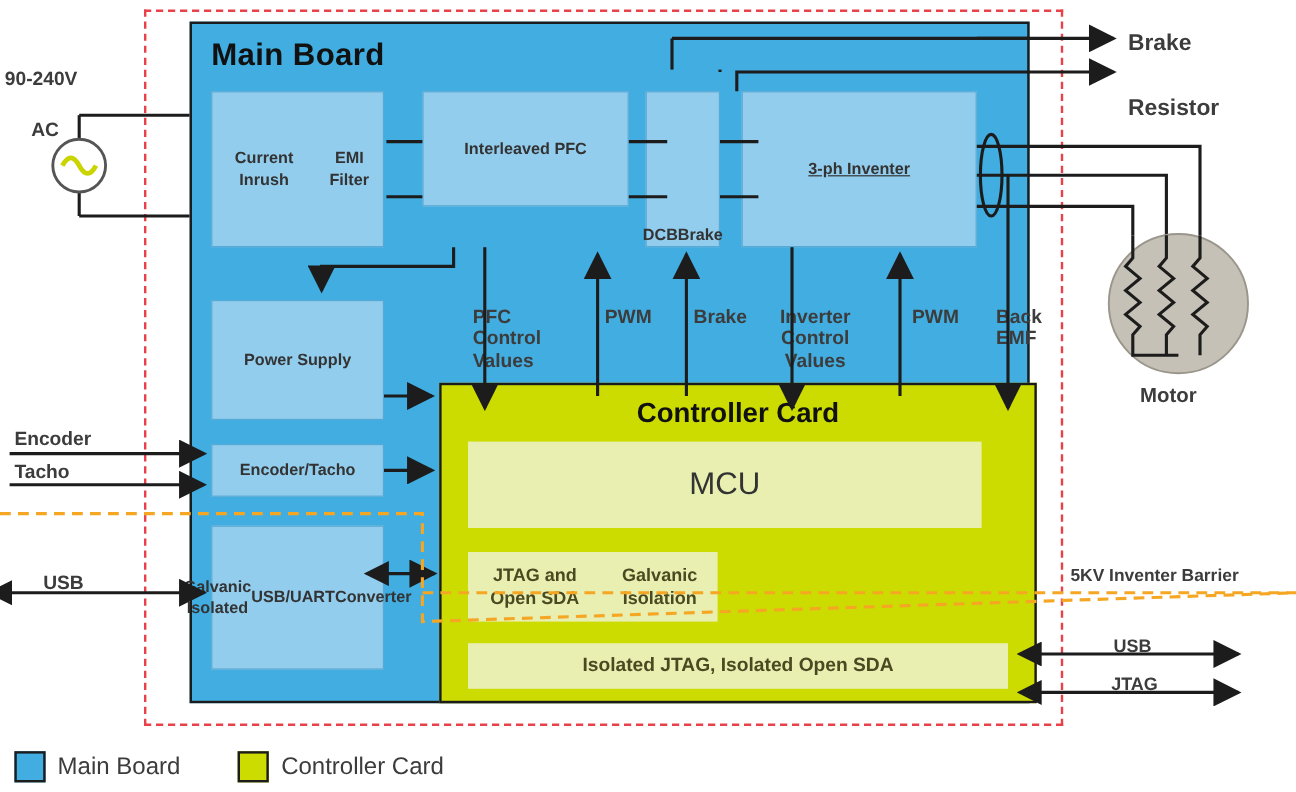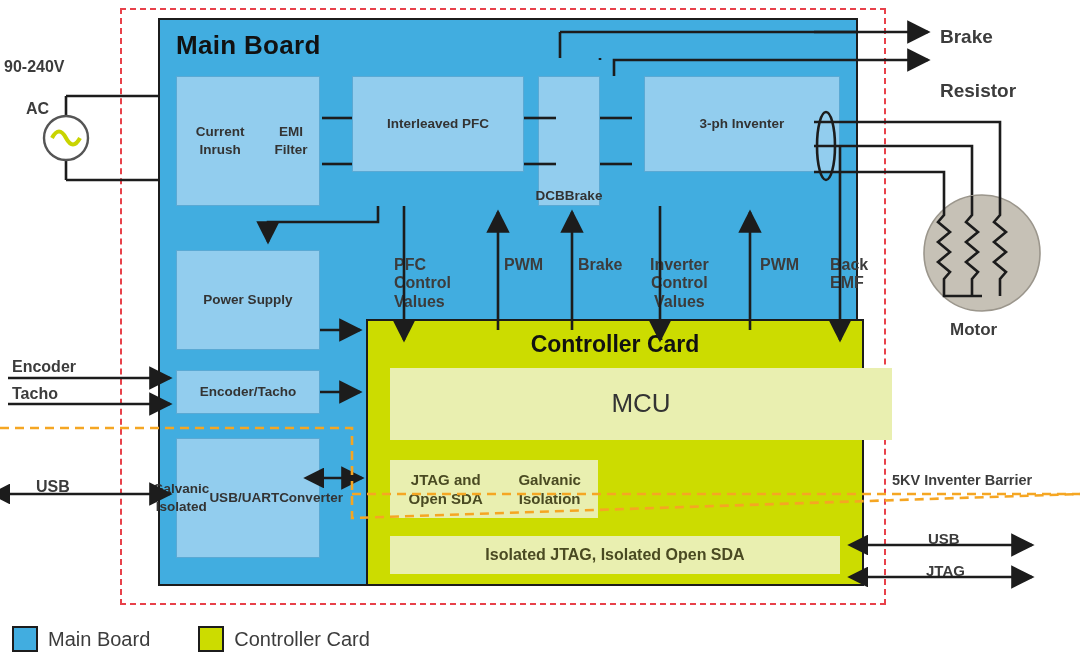--- a/index.html
+++ b/index.html
@@ -36,33 +36,33 @@
   
   .blk{
     background:#92cdee;border:1px solid #5aa9d4;box-sizing:border-box;
     display:flex;align-items:center;justify-content:center;
     text-align:center;font-size:13.5px;color:#333;line-height:1.35;
     font-weight:600;
   }
   #blk-emi      {left:176px;top:76px;width:144px;height:130px;}
   #blk-pfc      {left:352px;top:76px;width:172px;height:96px;}
   #blk-dcb      {left:538px;top:76px;width:62px;height:130px;align-items:flex-end;}
-  #blk-inverter {left:644px;top:76px;width:196px;height:96px;}
+  #blk-inverter {left:618px;top:76px;width:196px;height:130px;text-decoration:underline;}
   #blk-psu      {left:176px;top:250px;width:144px;height:100px;}
   #blk-enc      {left:176px;top:370px;width:144px;height:44px;}
   #blk-usb      {left:176px;top:438px;width:144px;height:120px;}
 
   
   .yblk{
     background:#e9efb0;box-sizing:border-box;
     display:flex;align-items:center;justify-content:center;
     text-align:center;font-size:15px;color:#4a4a22;font-weight:600;
     line-height:1.3;
   }
-  #y-mcu   {left:390px;top:368px;width:502px;height:72px;font-size:26px;color:#333;font-weight:normal;}
+  #y-mcu   {left:390px;top:368px;width:428px;height:72px;font-size:26px;color:#333;font-weight:normal;}
   #y-jtag  {left:390px;top:460px;width:208px;height:58px;}
   #y-ips   {left:610px;top:460px;width:230px;height:58px;}
   #y-iso   {left:390px;top:536px;width:450px;height:38px;font-size:16px;}
 
   
   .lbl{font-size:15px;color:#3c3c3c;font-weight:600;white-space:pre;}
   .lbl-sm{font-size:16px;color:#3c3c3c;font-weight:600;line-height:1.15;white-space:pre;}
   .lbl-bold{font-size:16px;color:#3c3c3c;font-weight:600;}
 
   #lbl-acv   {left:4px;top:58px;}

